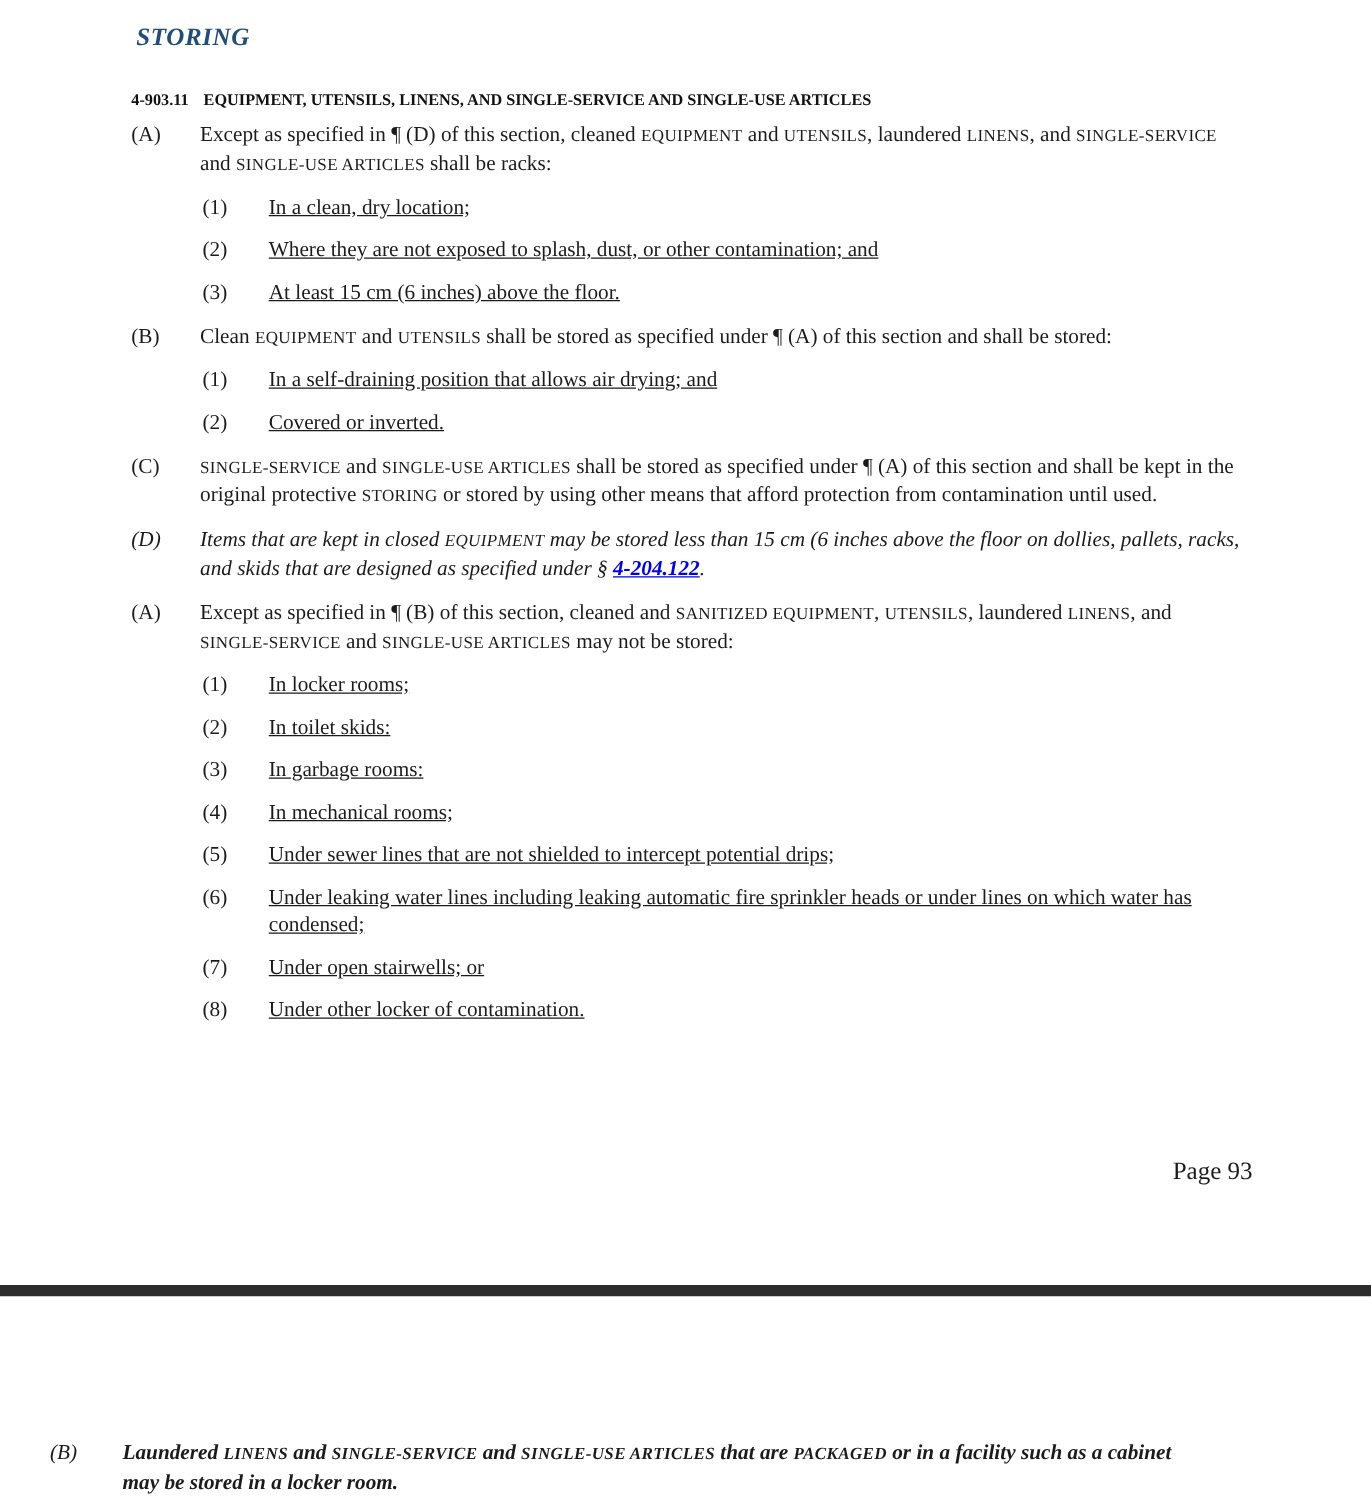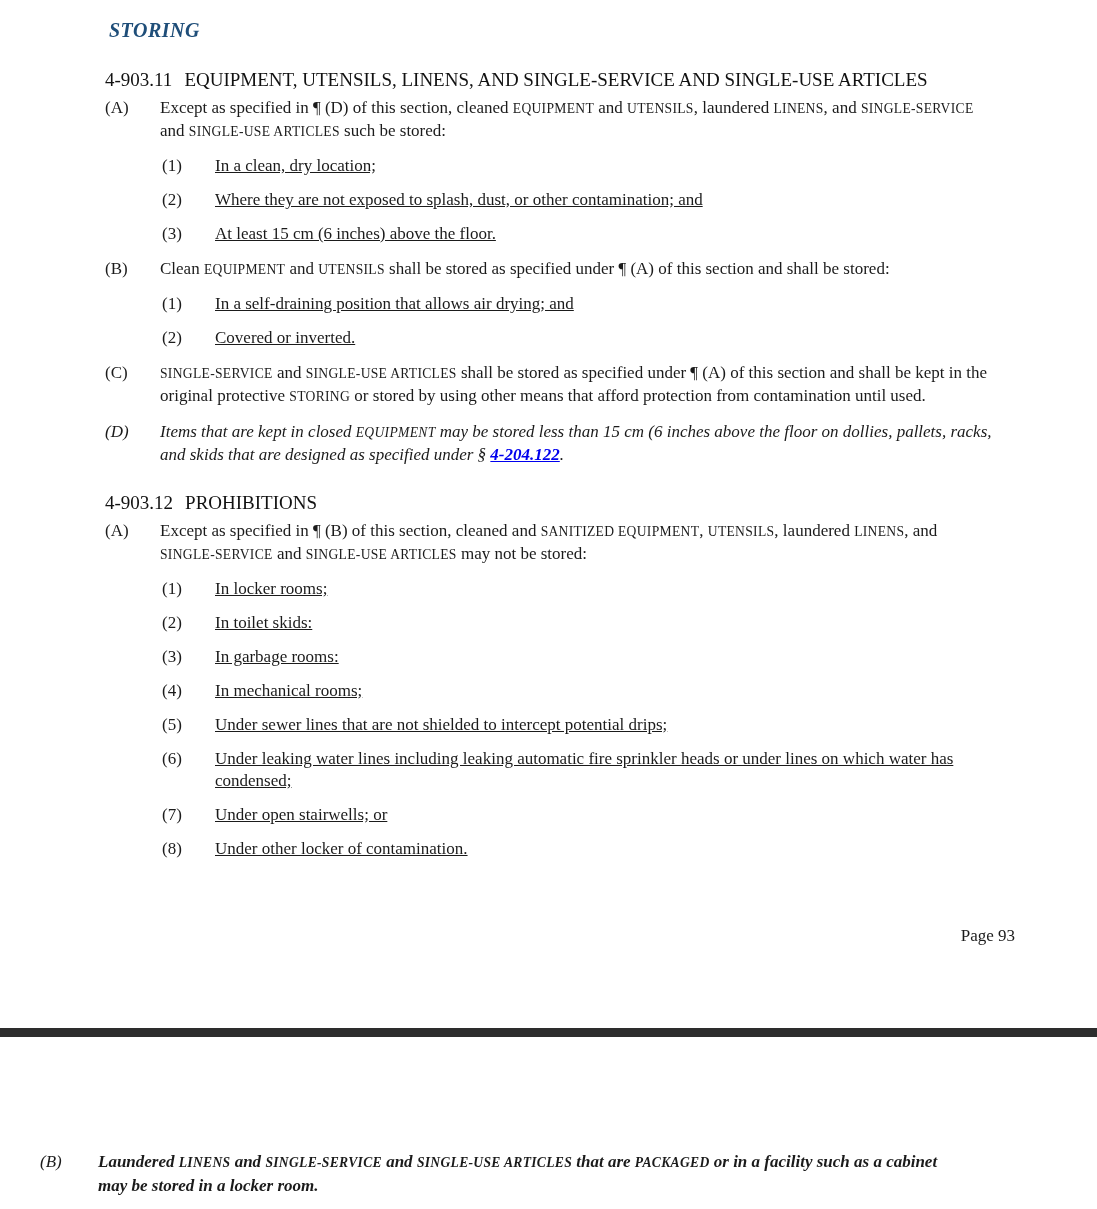--- a/index.html
+++ b/index.html
@@ -9,52 +9,52 @@
     color:#1b1b1b;
   }
   .doc{position:absolute;left:105px;top:14px;width:888px;font-size:17px;line-height:22px;}
   .running-head{
     font-size:20px;line-height:25px;font-weight:bold;font-style:italic;
     color:var(--heading-blue,#1F4E79);
     text-decoration-thickness:2px;text-underline-offset:3px;
     letter-spacing:.5px;margin:4px;
   }
   .section{margin:0;}
-  .section-heading{font-size:19px;line-height:23px;font-weight:normal;color:#111;margin:25px 0 0;}
+  .section-heading{font-size:13px;line-height:23px;font-weight:bold;color:#111;margin:25px 0 0;}
   .section-title{margin-left:12px;}
   .para{display:flex;margin-top:13px;}
   .section-heading + .para{margin-top:6px;}
   .para-label{flex:0 0 55px;}
   .para-body{flex:1;}
   .item{display:flex;margin-left:57px;margin-top:12px;}
   .item-label{flex:0 0 53px;}
   .item-body{flex:1;text-decoration:underline;}
   .italic{font-style:italic;}
   .sc{font-size:0.8em;letter-spacing:.3px;}
   .ref-link{color:var(--link-blue,#0000EE);text-decoration:underline;cursor:pointer;font-weight:bold;}
-  .page-number{position:absolute;top:926px;right:82px;font-size:17px;}
+  .page-number{position:absolute;top:926px;right:95px;font-size:20px;}
   .page-divider{position:absolute;top:1028px;left:0;width:1097px;height:9px;background:var(--divider,#2d2d2d);}
   .continuation{
     position:absolute;top:1150px;left:40px;width:898px;display:flex;
     font-size:17px;line-height:23px;font-style:italic;
   }
   .cont-label{flex:0 0 58px;}
   .cont-body{flex:1;font-weight:bold;}
 </style>
 </head>
 <body>
 
 <div class="doc">
   <h1 class="running-head">STORING</h1>
   <div id="sections">
       <div class="section">
         <h2 class="section-heading"><span class="section-number">4-903.11</span><span class="section-title">EQUIPMENT, UTENSILS, LINENS, AND SINGLE-SERVICE AND SINGLE-USE ARTICLES</span></h2>
         <div class="para">
           <span class="para-label">(A)</span>
-          <div class="para-body"><span>Except as specified in ¶ (D) of this section, cleaned </span><span class="sc">EQUIPMENT</span><span> and </span><span class="sc">UTENSILS</span><span>, laundered </span><span class="sc">LINENS</span><span>, and </span><span class="sc">SINGLE-SERVICE</span><span> and </span><span class="sc">SINGLE-USE ARTICLES</span><span> such be stored:</span></div>
+          <div class="para-body"><span>Except as specified in ¶ (D) of this section, cleaned </span><span class="sc">EQUIPMENT</span><span> and </span><span class="sc">UTENSILS</span><span>, laundered </span><span class="sc">LINENS</span><span>, and </span><span class="sc">SINGLE-SERVICE</span><span> and </span><span class="sc">SINGLE-USE ARTICLES</span><span> shall be racks:</span></div>
         </div>
         <div class="item">
           <span class="item-label">(1)</span>
           <div class="item-body"><span>In a clean, dry location;</span></div>
         </div>
         <div class="item">
           <span class="item-label">(2)</span>
           <div class="item-body"><span>Where they are not exposed to splash, dust, or other contamination; and</span></div>
         </div>
         <div class="item">
@@ -76,21 +76,20 @@
         <div class="para">
           <span class="para-label">(C)</span>
           <div class="para-body"><span class="sc">SINGLE-SERVICE</span><span> and </span><span class="sc">SINGLE-USE ARTICLES</span><span> shall be stored as specified under ¶ (A) of this section and shall be kept in the original protective </span><span class="sc">STORING</span><span> or stored by using other means that afford protection from contamination until used.</span></div>
         </div>
         <div class="para italic">
           <span class="para-label">(D)</span>
           <div class="para-body"><span>Items that are kept in closed </span><span class="sc">EQUIPMENT</span><span> may be stored less than 15 cm (6 inches above the floor on dollies, pallets, racks, and skids that are designed as specified under § </span><a class="ref-link" href="#">4-204.122</a><span>.</span></div>
         </div>
       </div>
       <div class="section">
-        <h2 class="section-heading"><span class="section-number">4-903.12</span><span class="section-title">PROHIBITIONS</span></h2>
         <div class="para">
           <span class="para-label">(A)</span>
           <div class="para-body"><span>Except as specified in ¶ (B) of this section, cleaned and </span><span class="sc">SANITIZED EQUIPMENT</span><span>, </span><span class="sc">UTENSILS</span><span>, laundered </span><span class="sc">LINENS</span><span>, and </span><span class="sc">SINGLE-SERVICE</span><span> and </span><span class="sc">SINGLE-USE ARTICLES</span><span> may not be stored:</span></div>
         </div>
         <div class="item">
           <span class="item-label">(1)</span>
           <div class="item-body"><span>In locker rooms;</span></div>
         </div>
         <div class="item">
           <span class="item-label">(2)</span>

